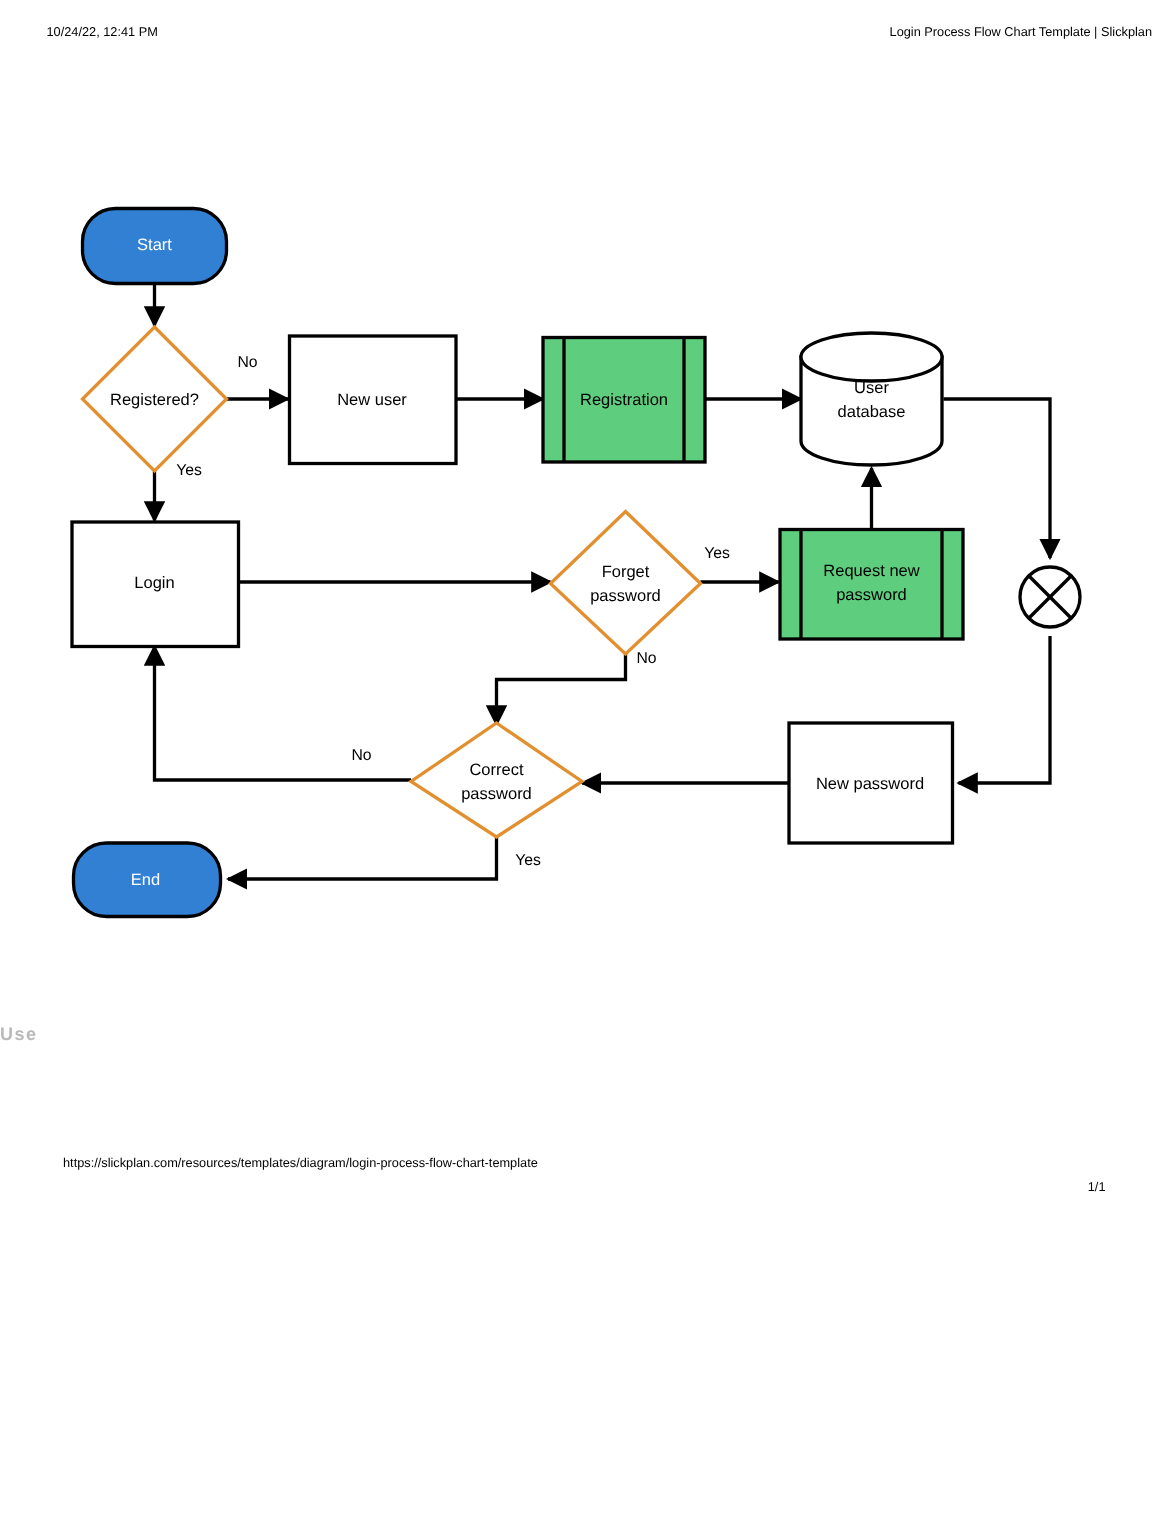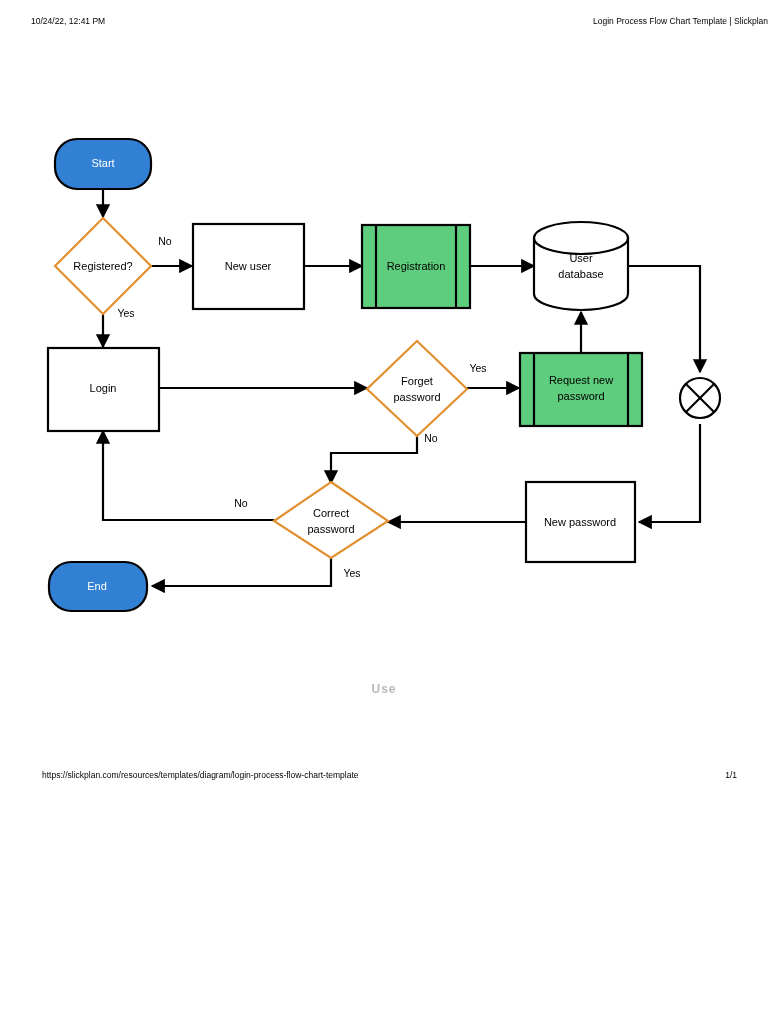--- a/index.html
+++ b/index.html
@@ -55,41 +55,40 @@
   }
   .print-footer .pf-url {
     position: absolute;
     left: 31px;
     top: 0;
     margin-left: 11px;
   }
   .print-footer .pf-page {
     position: absolute;
     right: 31px;
-    top: 0;
+    top: 16px;
   }
 
   
   #diagram {
     position: absolute;
     left: 0;
     top: 16px;
     width: 768px;
     height: 1024px;
   }
   #diagram svg {
     display: block;
   }
 
   .wm {
     position: absolute;
     left: 0;
     top: 666px;
     width: 768px;
-    text-align: center;
     font-size: 12px;
     font-weight: bold;
     letter-spacing: 1px;
     color: #b9b9b9;
   }
 
   .node-label {
     font-family: "Liberation Sans", sans-serif;
     font-size: 11px;
     fill: #000000;

